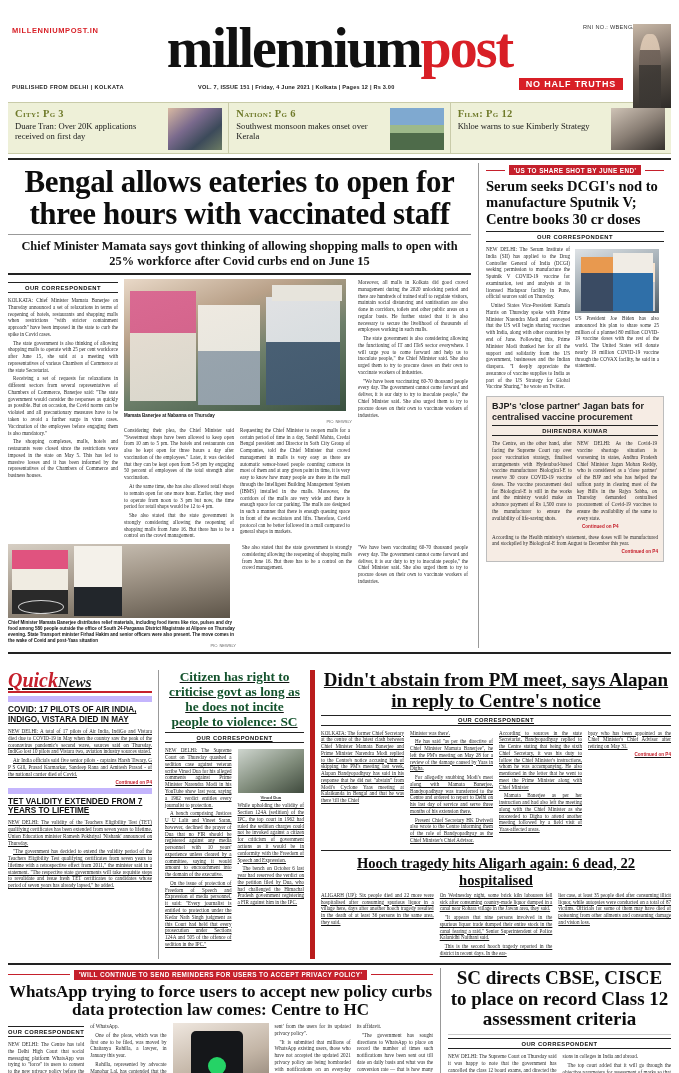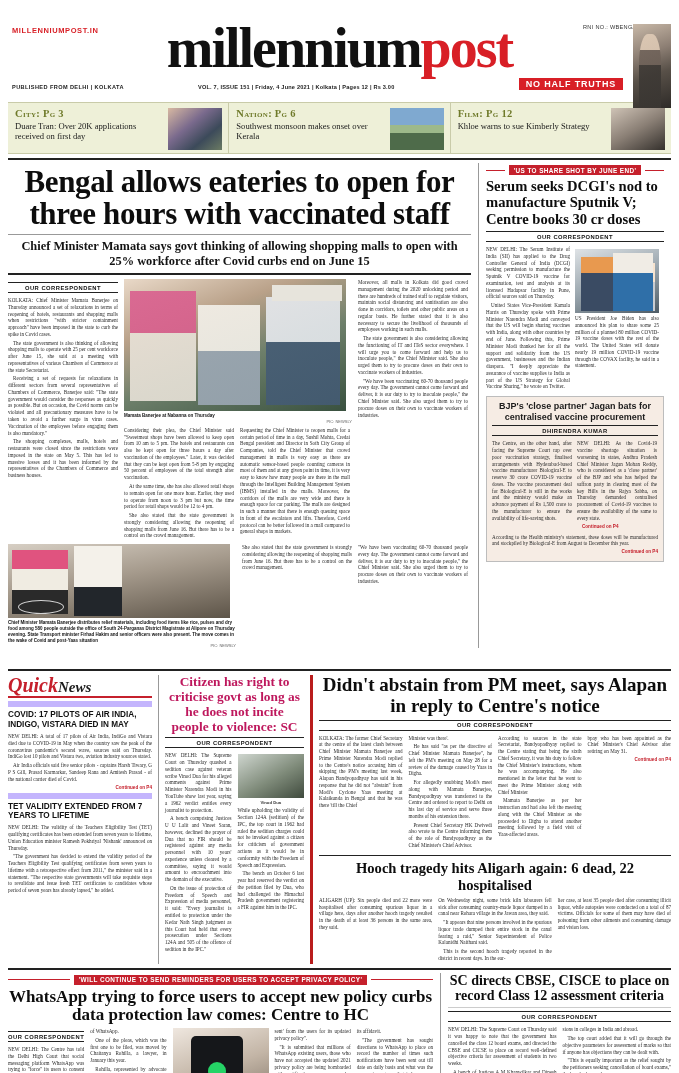--- a/index.html
+++ b/index.html
@@ -159,55 +159,55 @@
   .rail-photo .r1{position:absolute;left:6px;top:8px;width:34px;height:54px;
     background:linear-gradient(180deg,#e8994f 0 30%,#3a4b63 30% 100%);}
   .rail-photo .r2{position:absolute;right:6px;top:4px;width:40px;height:58px;
     background:linear-gradient(180deg,#f0ece5 0 34%,#2f6fa8 34% 100%);}
   .rail-photo .r3{position:absolute;left:46px;top:14px;width:34px;height:48px;
     background:linear-gradient(180deg,#f6e3cf 0 40%,#c9cdd2 40% 100%);}
 
   .box-jagan { border:1px solid #bdbdbd; background:#f6ece4; padding:4px 5px; margin-top:4px; }
   .box-jagan-head {
     font-family:"Liberation Sans", sans-serif; font-weight:bold;
-    font-size:9px; line-height:1.18; text-align:center; color:#1c1c1c; margin-bottom:3px;
-  }
-
-  
-  .band2 { display:flex; margin-top:21px; border-top:2px solid #222; padding-top:4px; }
+    font-size:9px; line-height:1.18; text-align:left; color:#1c1c1c; margin-bottom:3px;
+  }
+
+  
+  .band2 { display:flex; margin-top:4px; border-top:2px solid #222; padding-top:16px;text-decoration:underline; }
   .b2-quick { width:150px; padding-right:6px; }
   .b2-citizen { width:152px; padding:0 6px; border-left:1px solid #999; }
-  .b2-alapan { flex:1; padding-left:6px; border-left:3px solid #b91c1c; }
+  .b2-alapan { flex:1; padding-left:6px; border-left:5px solid #b91c1c; }
 
   .quick-logo { font-size:20px; font-weight:bold; font-style:italic; color:#c5202c; line-height:1; }
   .quick-logo .n { color:#1a1a1a; font-size:15px; }
   .quick-rule { border-bottom:2px solid #c5202c; margin:1px 0 3px; }
   .qn-head {
     font-family:"Liberation Sans", sans-serif; font-weight:bold;
     font-size:8.2px; line-height:1.2; color:#111;
     border-top:6px solid #c4b5fd; padding-top:3px; margin-bottom:3px;
   }
-  .mid-head { font-size:13.4px; line-height:1.1; font-weight:bold; text-align:center; color:#be185d; }
+  .mid-head { font-size:13.4px; line-height:1.1; font-weight:bold; text-align:center; color:#14532d; }
   .big-mid-head { font-size:19px; line-height:1.08; font-weight:bold; text-align:center; color:#0d0d0d; }
   .cols2 { display:flex; gap:6px; }
   .cols3 { display:flex; gap:6px; }
   .cols4 { display:flex; gap:6px; }
   .c { flex:1; }
   .mini-photo { width:100%; height:44px; background:linear-gradient(150deg,#cfd6cf,#7f8b7a 55%,#3f4a3d); margin:2px 0; }
   .mini-cap { font-family:"Liberation Sans",sans-serif; font-size:4.2px; font-weight:bold; text-align:center; color:#333; }
 
   .hooch-head { font-size:14.6px; font-weight:bold; text-align:center; color:#0d0d0d;
     border-top:1px solid #222; padding-top:4px; margin-top:4px; }
 
   
   .band3 { display:flex; margin-top:4px; border-top:2px solid #222; padding-top:3px; }
   .b3-left { width:432px; padding-right:7px; }
   .b3-right { flex:1; padding-left:7px; border-left:1px solid #999; }
   .wa-head { font-size:17px; line-height:1.07; font-weight:bold; text-align:center; color:#0d0d0d; margin-bottom:4px; }
-  .sc-head { font-size:14px; line-height:1.1; font-weight:bold; text-align:center; color:#0d0d0d; }
+  .sc-head { font-size:19px; line-height:1.1; font-weight:bold; text-align:center; color:#0d0d0d; }
   .wa-photo { width:96px; height:92px; background:linear-gradient(160deg,#efe7df,#c3b5a6 45%,#6d6155);
     position:relative; overflow:hidden; }
   .wa-photo .phone{position:absolute;left:18px;top:8px;width:52px;height:80px;background:#15171a;border-radius:5px;}
   .wa-photo .wa{position:absolute;left:35px;top:34px;width:18px;height:18px;background:#25d366;border-radius:50%;}
 </style>
 </head>
 <body>
 
 <div class="page">
 

